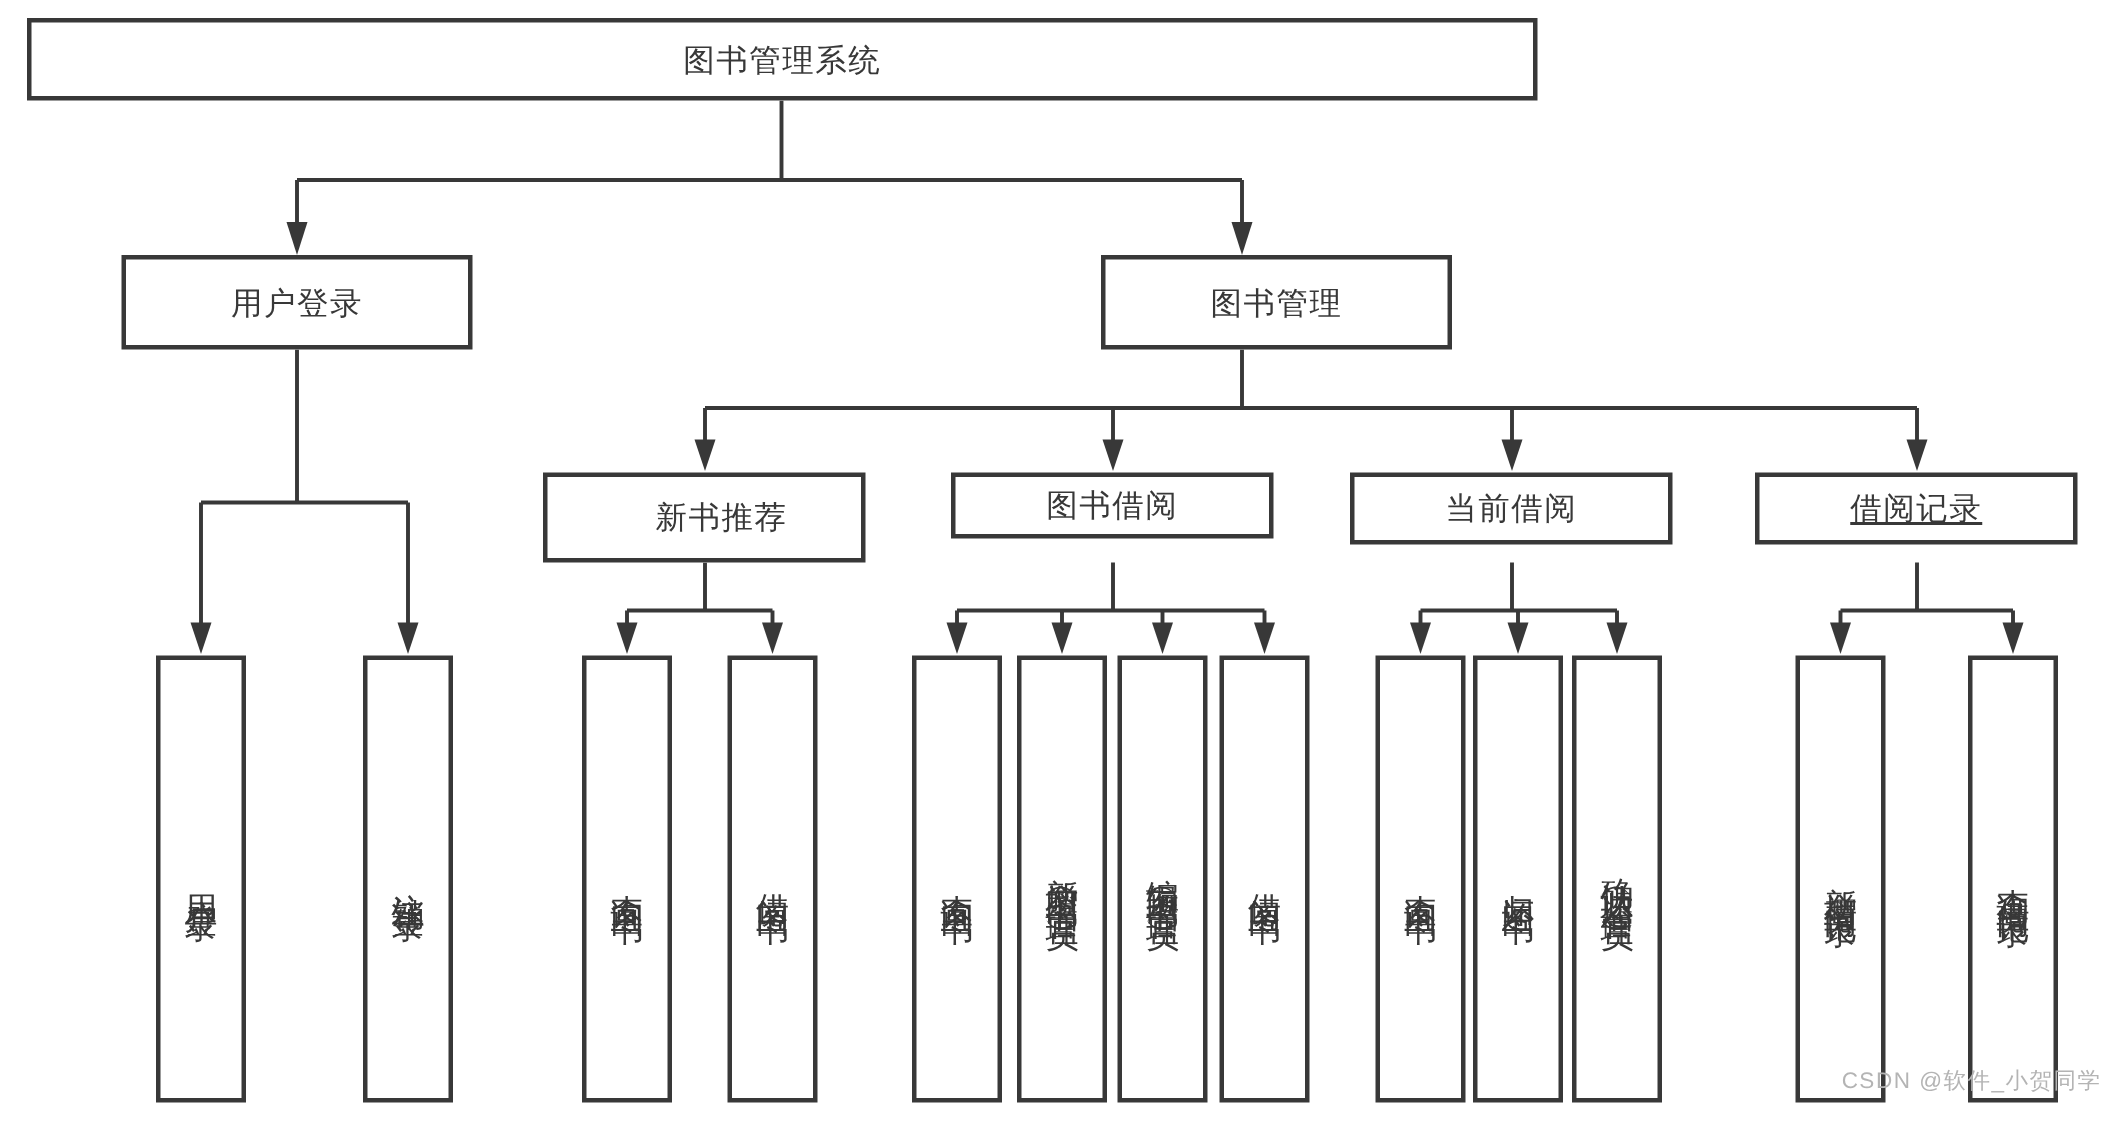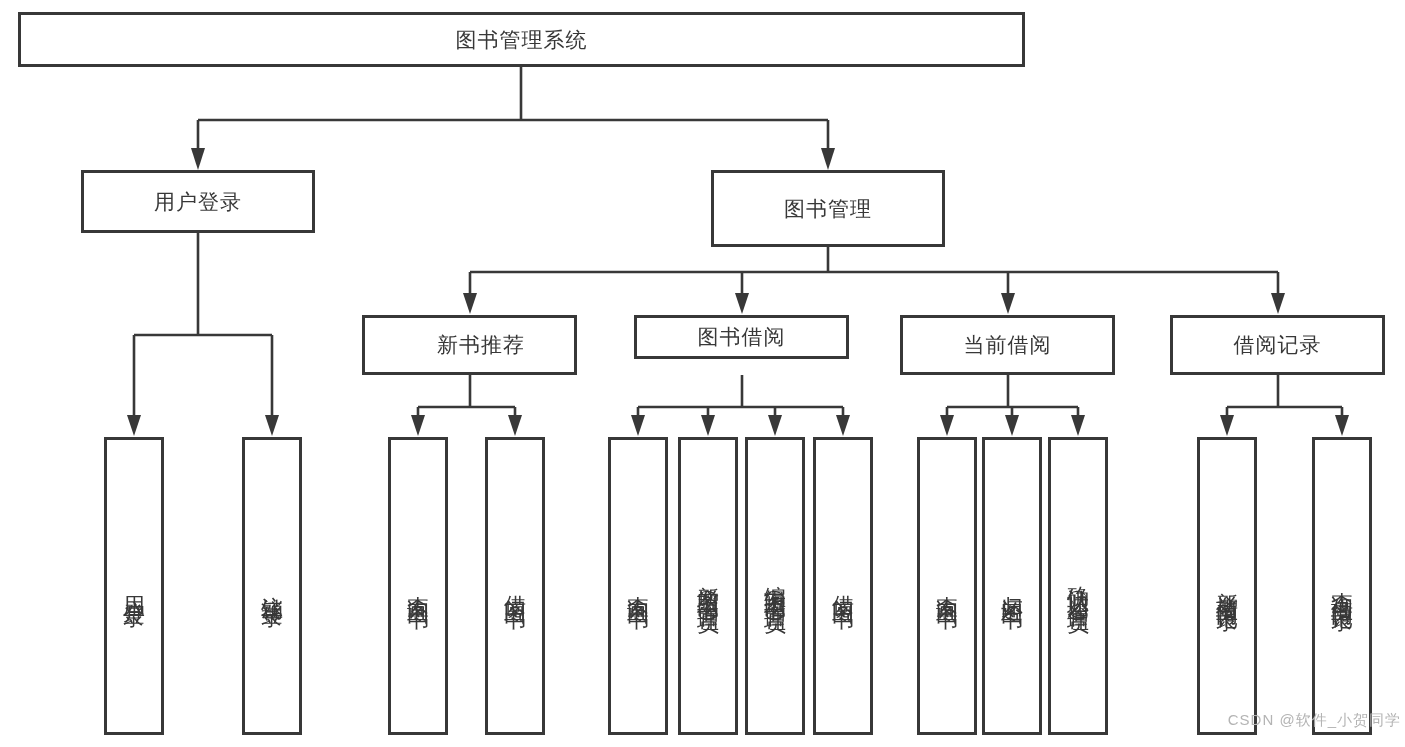--- a/index.html
+++ b/index.html
@@ -99,34 +99,34 @@
     </g>
   </svg>
 
   <div class="node h" style="left:18px;top:12px;width:1007px;height:55px;">
     <span>图书管理系统</span>
   </div>
 
   <div class="node h" style="left:81px;top:170px;width:234px;height:63px;">
     <span>用户登录</span>
   </div>
-  <div class="node h" style="left:711px;top:170px;width:234px;height:77px;">
+  <div class="node h" style="left:734px;top:170px;width:234px;height:63px;">
     <span>图书管理</span>
   </div>
 
   <div class="node h" style="left:362px;top:315px;width:215px;height:60px;padding-left:23px;">
     <span>新书推荐</span>
   </div>
   <div class="node h" style="left:634px;top:315px;width:215px;height:44px;">
     <span>图书借阅</span>
   </div>
-  <div class="node h" style="left:900px;top:315px;width:215px;height:60px;">
+  <div class="node h" style="left:900px;top:315px;width:215px;height:48px;">
     <span>当前借阅</span>
   </div>
-  <div class="node h" style="left:1170px;top:315px;width:215px;height:60px;">
+  <div class="node h" style="left:1170px;top:315px;width:215px;height:48px;text-decoration:underline;">
     <span>借阅记录</span>
   </div>
 
   <div class="node v" style="left:104px;top:437px;width:60px;height:298px;">
     <span class="vtext">用户登录</span>
   </div>
   <div class="node v" style="left:242px;top:437px;width:60px;height:298px;">
     <span class="vtext">注销登录</span>
   </div>
 

